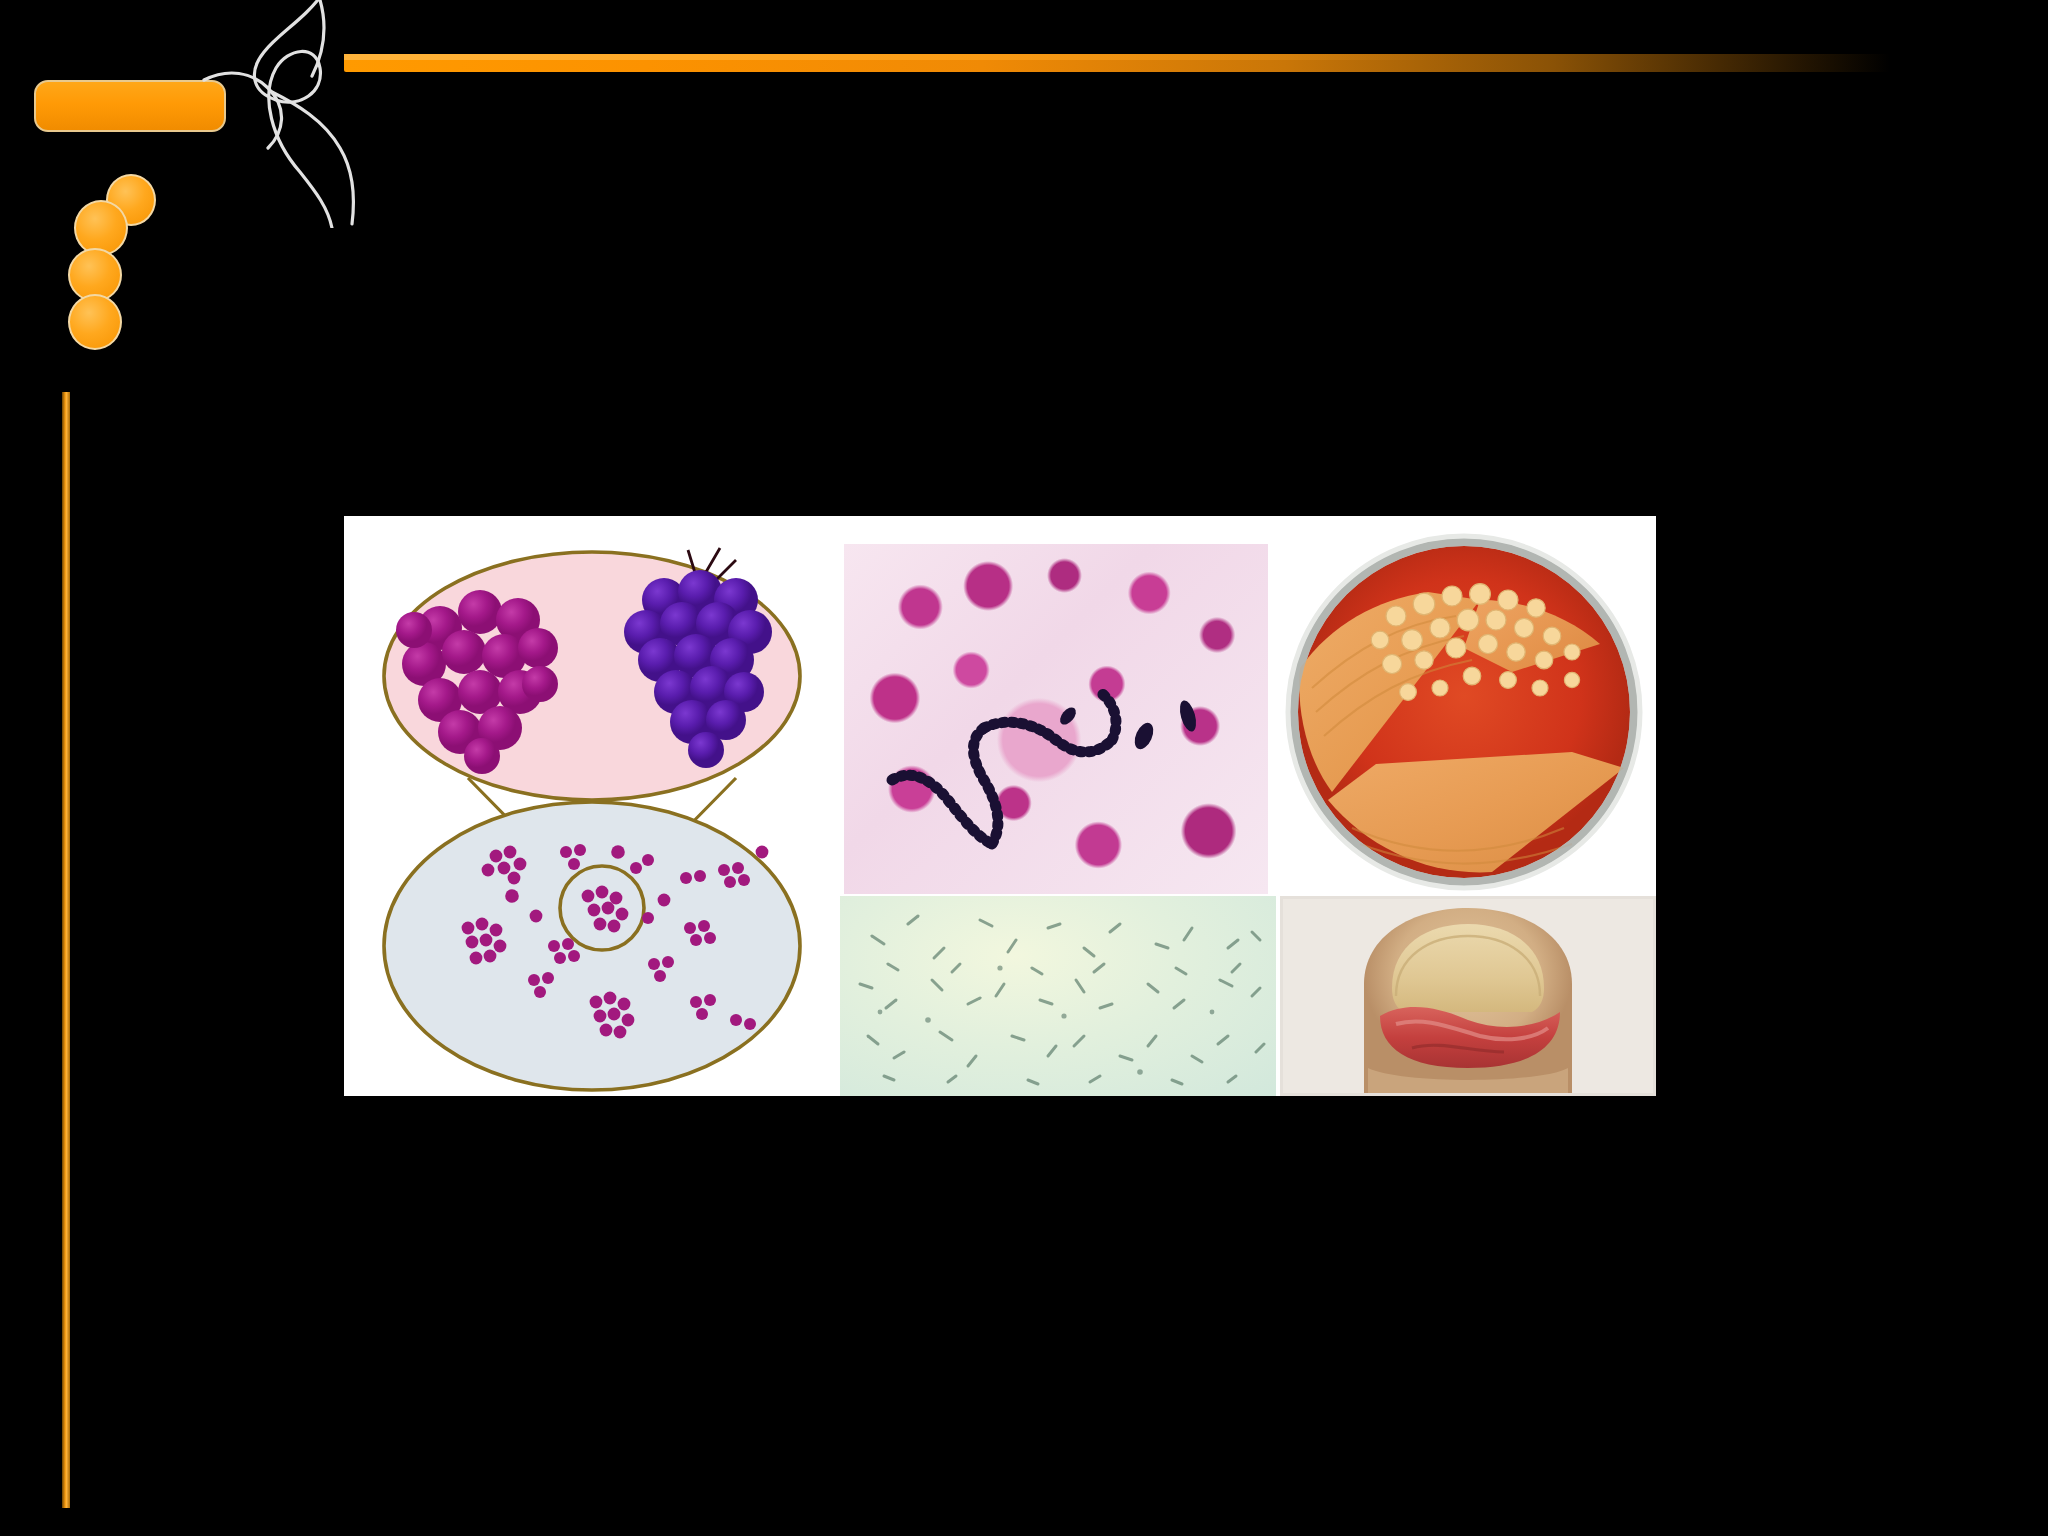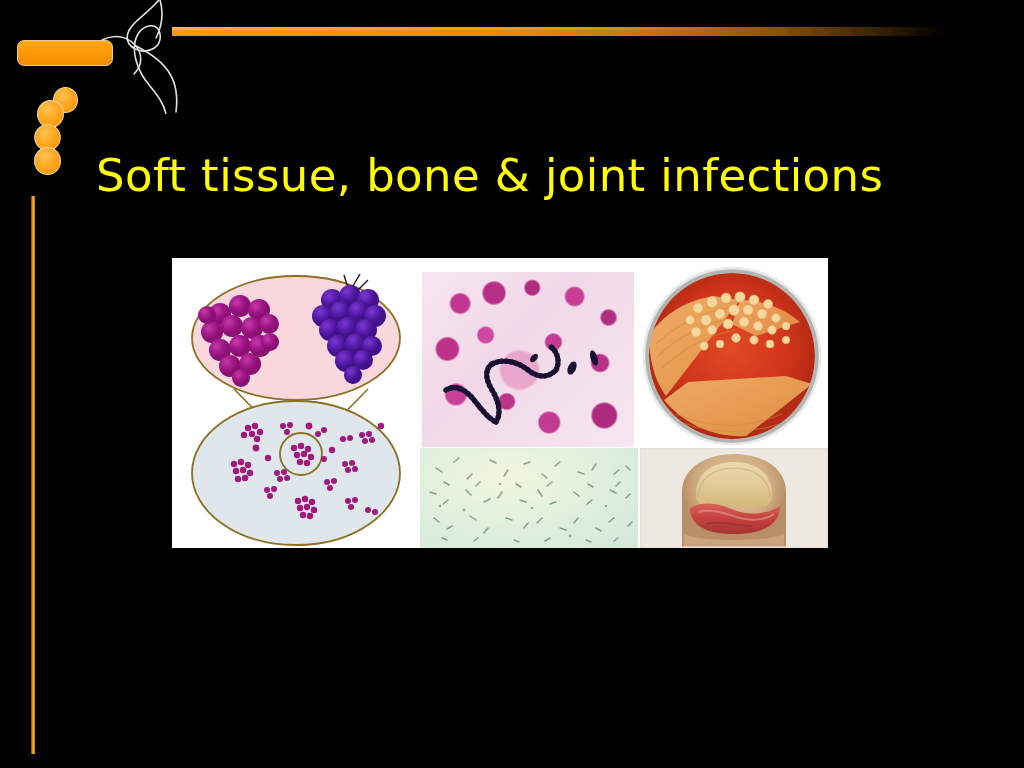--- a/index.html
+++ b/index.html
@@ -168,21 +168,20 @@
     <g fill="none" stroke="#E2E2E2" stroke-width="1.6" stroke-linecap="round">
       <path d="M62,2 C52,16 40,22 32,32 C24,42 26,52 38,56 C50,60 62,52 60,40 C58,28 44,30 38,40 C30,54 36,76 50,92 C58,102 64,110 66,120"></path>
       <path d="M2,46 C14,40 26,42 34,50 C44,60 42,72 34,80"></path>
       <path d="M36,52 C48,58 62,66 70,80 C76,90 78,102 76,118"></path>
       <path d="M60,6 C64,20 62,32 56,44"></path>
     </g>
   </svg>
 
   <div class="v-rule"></div>
 
-  <div class="title">Soft tissue, bone &amp; joint infections</div>
 
   <div class="collage">
 
     <div class="panel panel-staph">
       <svg viewBox="0 0 248 290" width="248" height="290">
         <defs>
           <radialGradient id="gCocc" cx="35%" cy="32%">
             <stop offset="0%" stop-color="#C43BA8"></stop>
             <stop offset="60%" stop-color="#A4198A"></stop>
             <stop offset="100%" stop-color="#8C0F74"></stop>

